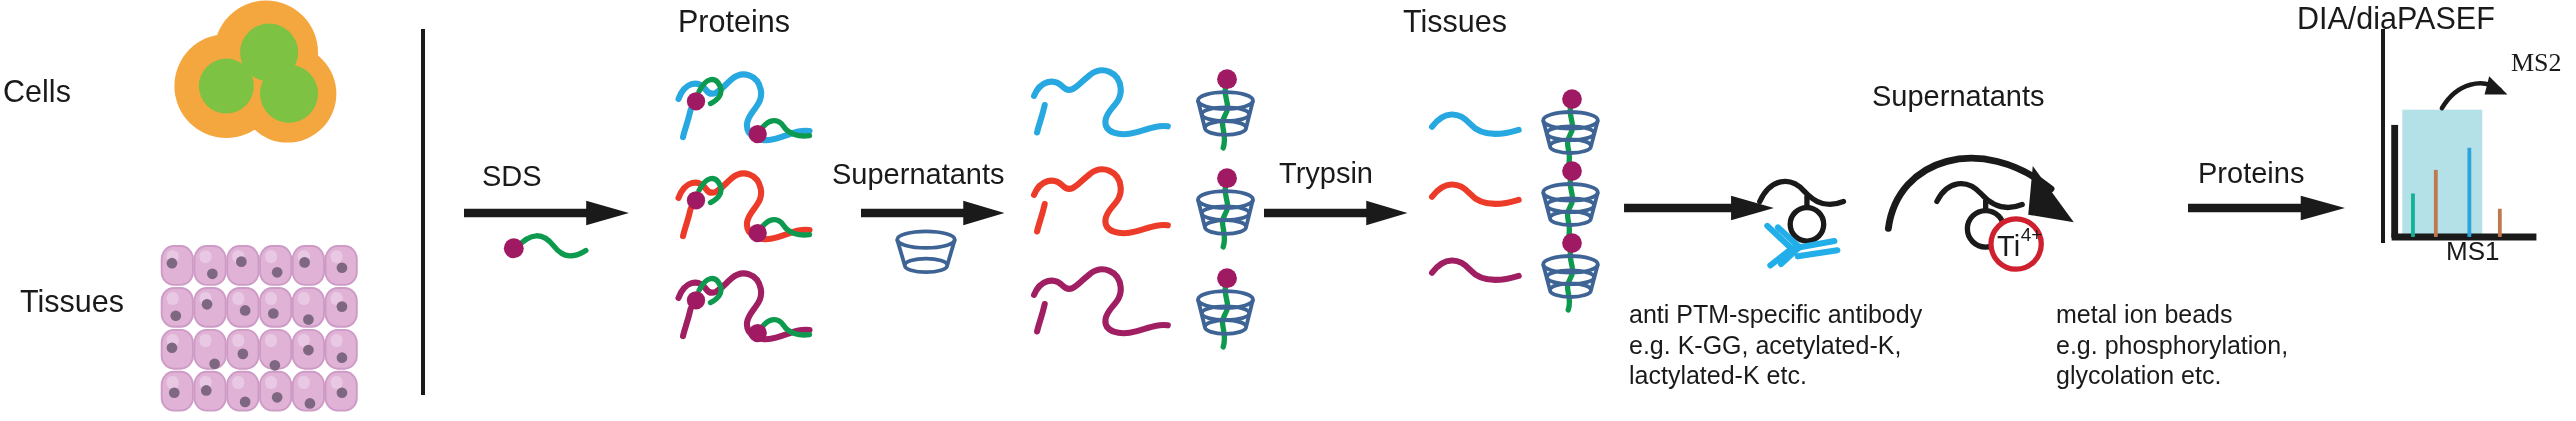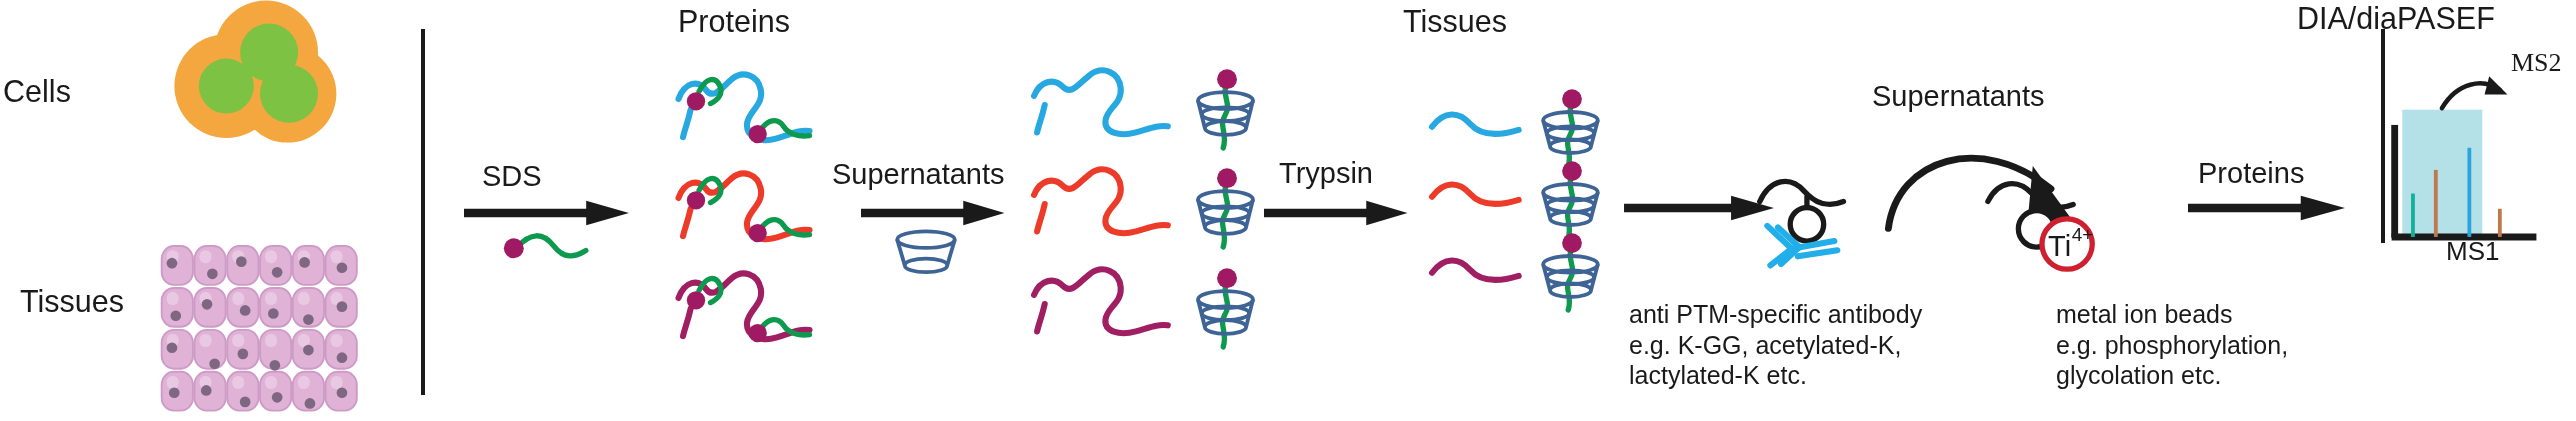--- a/index.html
+++ b/index.html
@@ -331,21 +331,21 @@
 lactylated-K etc.</div>
 
   <div class="abs lbl step-label" style="left:1872px; top:82px;">Supernatants</div>
   <div class="abs" style="left:1882px; top:122px;">
     <svg width="221" height="114" viewBox="0 0 290 150">
       <path d="M8 140 C20 48, 130 14, 222 88" stroke="#1a1a1a" stroke-width="9" fill="none" stroke-linecap="round"></path>
       <polygon points="198,58 252,132 192,122" fill="#1a1a1a"></polygon>
     </svg>
   </div>
 
-  <div class="abs" style="left:1983px; top:174px;">
+  <div class="abs" style="left:1932px; top:174px;">
     <svg width="153" height="99" viewBox="0 0 200 130">
       <path d="M6 36 C20 8, 46 6, 64 26 C80 44, 98 48, 118 40" stroke="#1a1a1a" stroke-width="7" fill="none" stroke-linecap="round"></path>
       <line x1="70" y1="34" x2="70" y2="52" stroke="#1a1a1a" stroke-width="7"></line>
       <circle cx="70" cy="72" r="24" fill="#ffffff" stroke="#1a1a1a" stroke-width="7"></circle>
       <circle cx="110" cy="92" r="33" fill="#ffffff" stroke="#CF2030" stroke-width="7"></circle>
       <text x="85" y="108" font-family="Liberation Sans, sans-serif" font-size="38" fill="#1a1a1a">Ti</text>
       <text x="116" y="88" font-family="Liberation Sans, sans-serif" font-size="25" fill="#1a1a1a">4+</text>
     </svg>
   </div>
 

